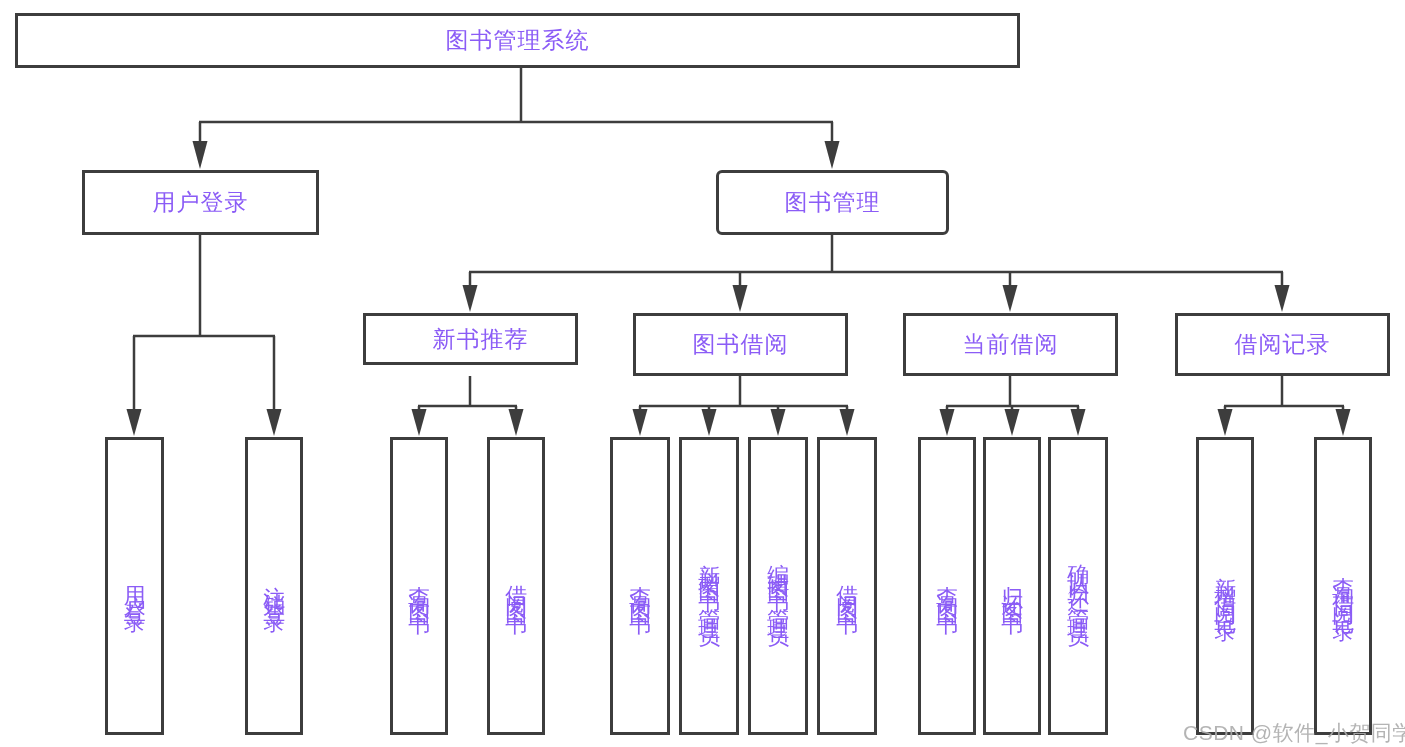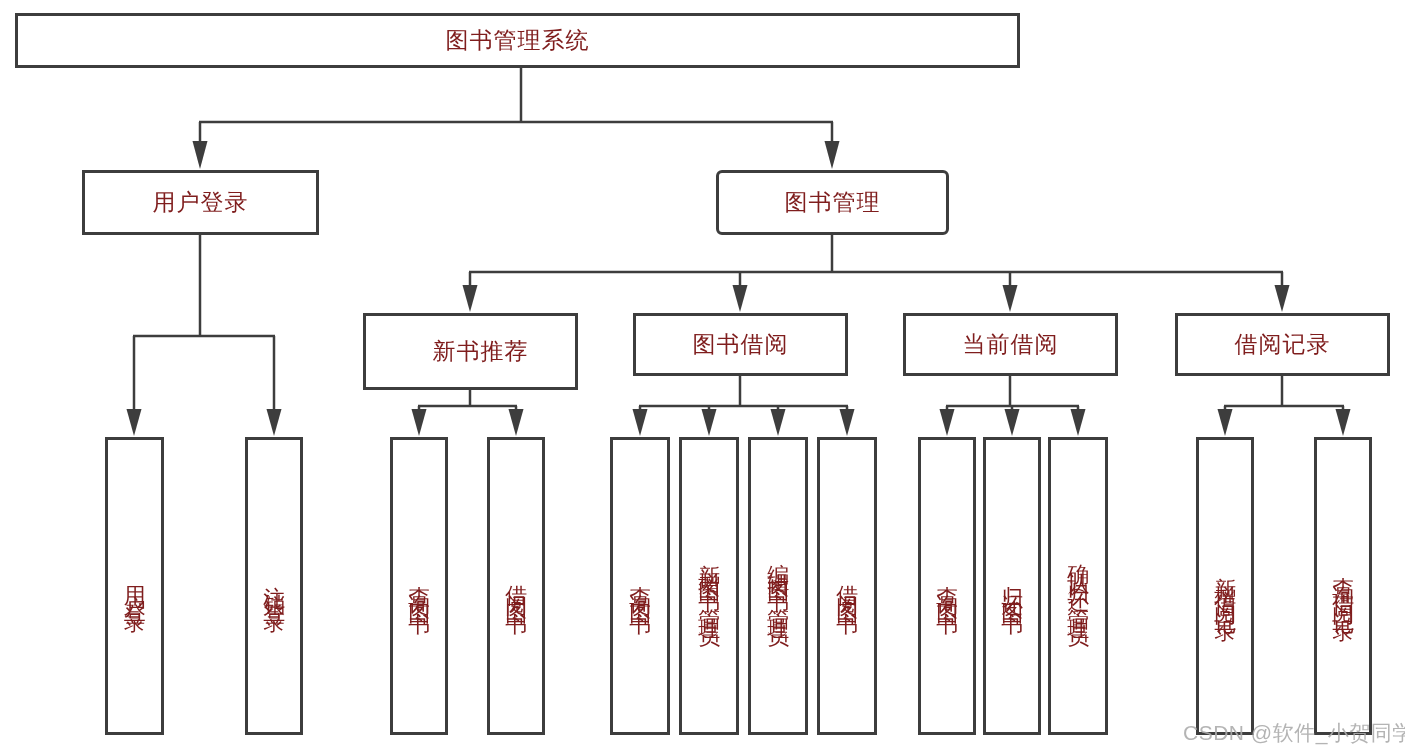--- a/index.html
+++ b/index.html
@@ -14,21 +14,21 @@
   .connectors {
     position: absolute;
     left: 0; top: 0;
     width: 1405px; height: 747px;
   }
   .node {
     position: absolute;
     box-sizing: border-box;
     background: #ffffff;
     border: 3px solid #3d3d3d;
-    color: #7f1d1d;
+    color: #8b5cf6;
     display: flex;
     align-items: center;
     justify-content: center;
     text-align: center;
   }
   .h-node {
     font-size: 23px;
     letter-spacing: 1px;
     white-space: nowrap;
   }
@@ -122,21 +122,21 @@
       <polygon points="1217.5,409 1232.5,409 1225,436"></polygon>
       <polygon points="1335.5,409 1350.5,409 1343,436"></polygon>
     </g>
   </svg>
 
   <div class="node h-node" style="left:15px; top:13px; width:1005px; height:55px;">图书管理系统</div>
 
   <div class="node h-node" style="left:82px; top:170px; width:237px; height:65px;">用户登录</div>
   <div class="node h-node" style="left:716px; top:170px; width:233px; height:65px;border-radius:6px;">图书管理</div>
 
-  <div class="node h-node" style="left:363px; top:313px; width:215px; height:77px;padding-left:20px;">新书推荐</div>
+  <div class="node h-node" style="left:363px; top:313px; width:215px; height:52px;padding-left:20px;">新书推荐</div>
   <div class="node h-node" style="left:633px; top:313px; width:215px; height:63px;">图书借阅</div>
   <div class="node h-node" style="left:903px; top:313px; width:215px; height:63px;">当前借阅</div>
   <div class="node h-node" style="left:1175px; top:313px; width:215px; height:63px;">借阅记录</div>
 
   <div class="node v-node" style="left:105px; top:437px; width:59px; height:298px;">用户登录</div>
   <div class="node v-node" style="left:245px; top:437px; width:58px; height:298px;">注销登录</div>
 
   <div class="node v-node" style="left:390px; top:437px; width:58px; height:298px;">查询图书</div>
   <div class="node v-node" style="left:487px; top:437px; width:58px; height:298px;">借阅图书</div>
 

